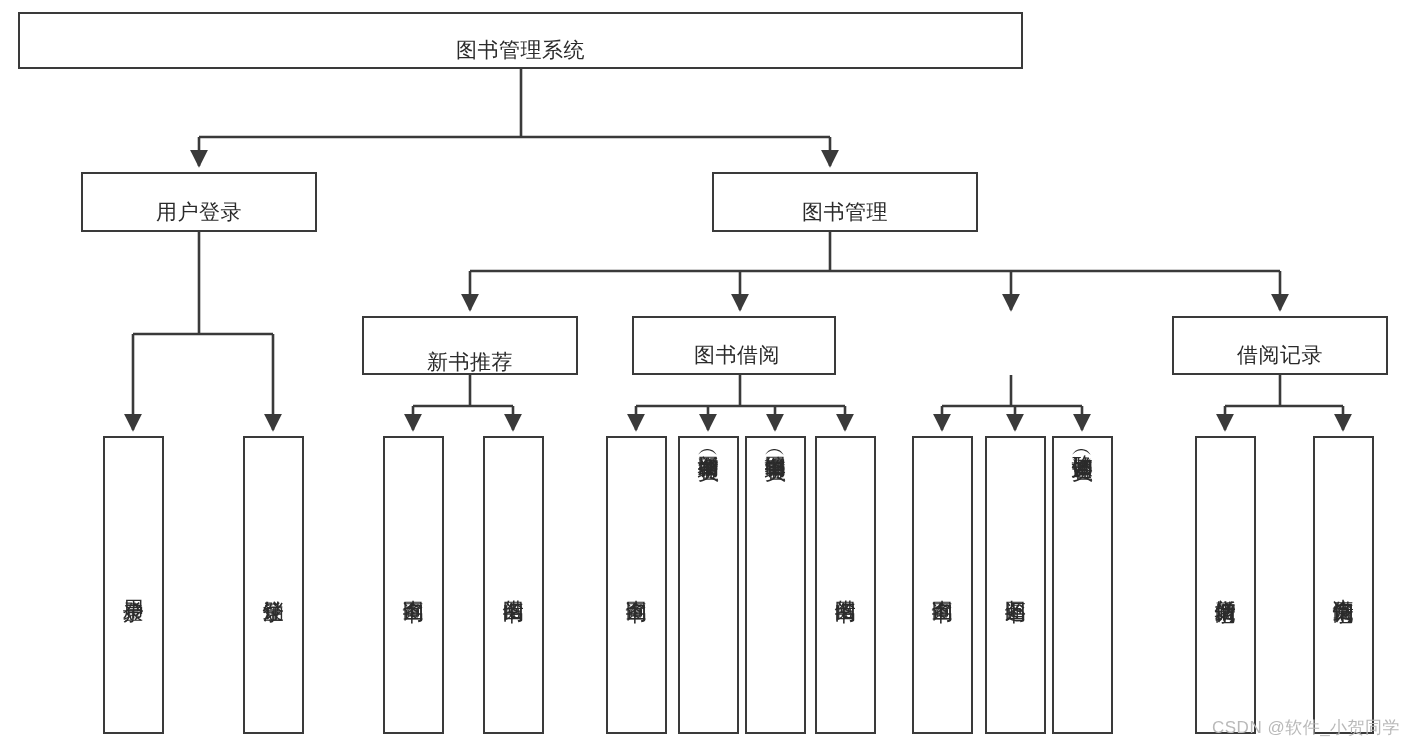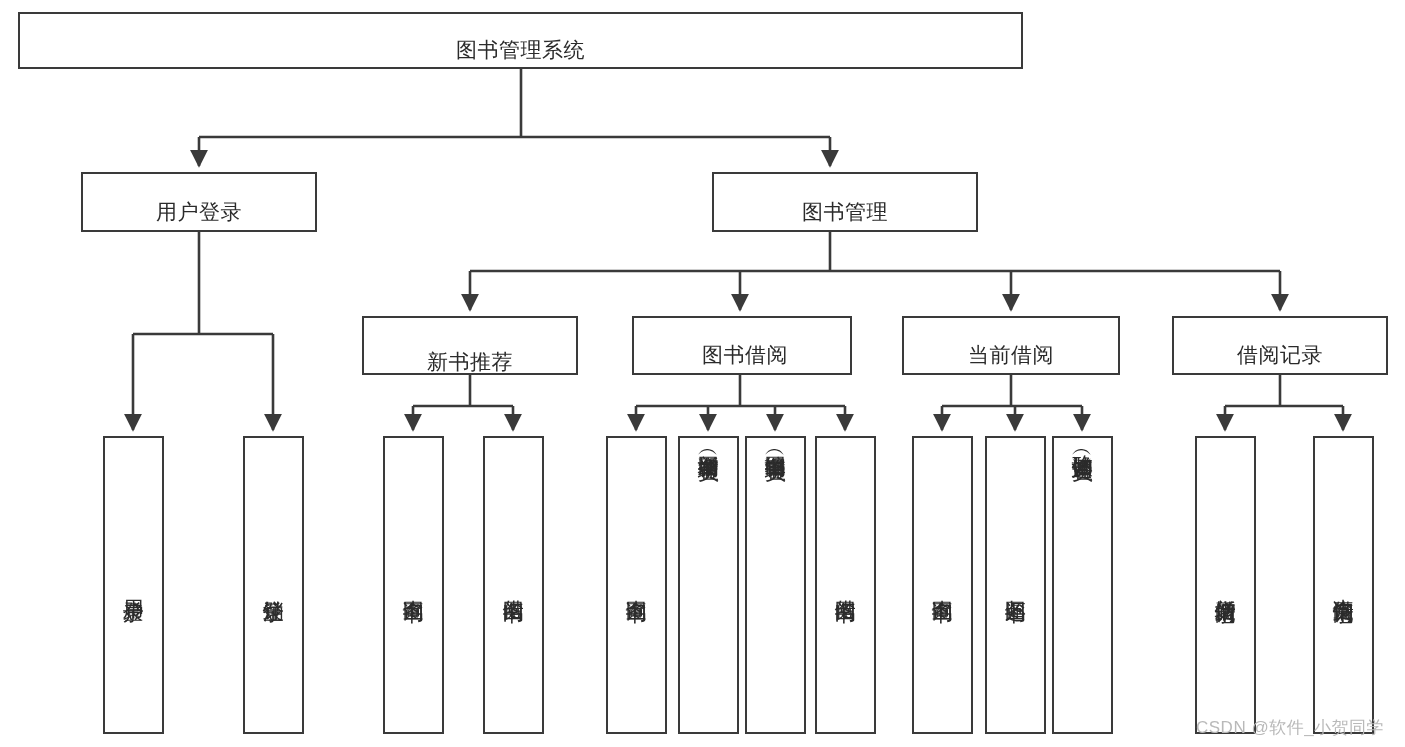--- a/index.html
+++ b/index.html
@@ -63,20 +63,21 @@
   .node.vertical.center .label {
     margin-top: auto;
     margin-bottom: auto;
   }
   .watermark {
     position: absolute;
     color: #b9b9b9;
     font-size: 17px;
     white-space: nowrap;
     letter-spacing: 0.5px;
+    padding-left: 16px;
   }
 </style>
 </head>
 <body>
 
 <div id="canvas">
 
   <svg id="wires" viewBox="0 0 1405 747" xmlns="http://www.w3.org/2000/svg">
     <defs>
       <marker id="arrow" viewBox="0 0 10 10" refX="9" refY="5" markerWidth="7" markerHeight="7" orient="auto-start-reverse">
@@ -134,25 +135,22 @@
   <div class="node horizontal" style="left:81px; top:172px; width:236px; height:60px;">
     <span class="label">用户登录</span>
   </div>
   <div class="node horizontal" style="left:712px; top:172px; width:266px; height:60px;">
     <span class="label">图书管理</span>
   </div>
 
   <div class="node horizontal" style="left:362px; top:316px; width:216px; height:59px;align-items:flex-end;">
     <span class="label">新书推荐</span>
   </div>
-  <div class="node horizontal" style="left:632px; top:316px; width:220px; height:59px;padding-left:6px;">
+  <div class="node horizontal" style="left:632px; top:316px; width:204px; height:59px;padding-left:6px;">
     <span class="label">图书借阅</span>
-  </div>
-  <div class="node horizontal" style="left:902px; top:316px; width:218px; height:59px;">
-    <span class="label">当前借阅</span>
   </div>
   <div class="node horizontal" style="left:1172px; top:316px; width:216px; height:59px;">
     <span class="label">借阅记录</span>
   </div>
 
   <div class="node vertical center" style="left:103px; top:436px; width:61px; height:298px;">
     <span class="label">用户登录</span>
   </div>
   <div class="node vertical center" style="left:243px; top:436px; width:61px; height:298px;">
     <span class="label">注销登录</span>

